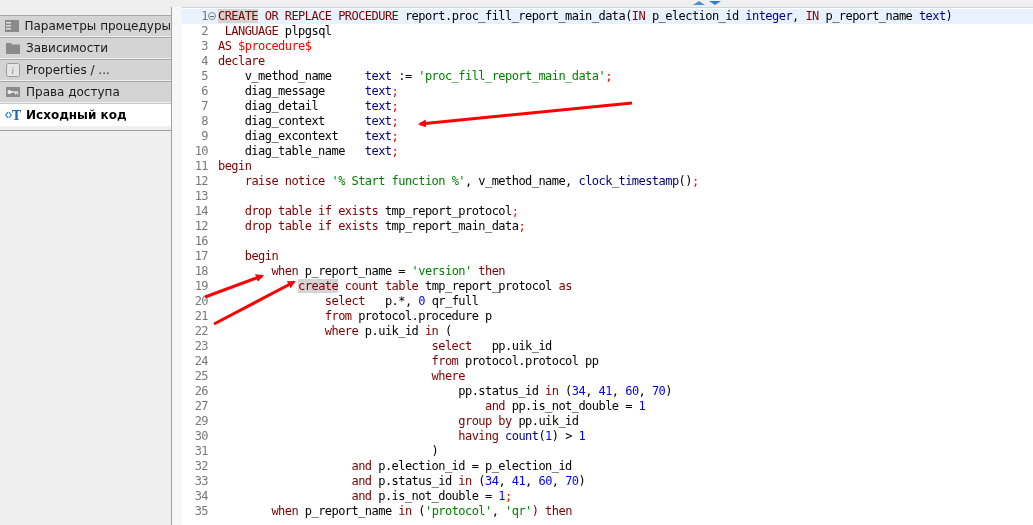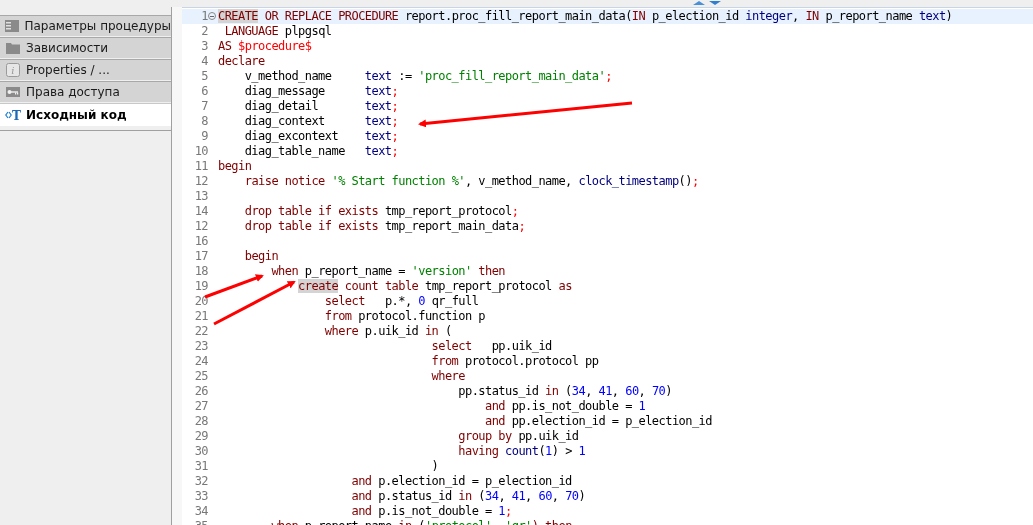--- a/index.html
+++ b/index.html
@@ -120,28 +120,27 @@
       <div class="line"><span class="ln">11</span><span class="txt"><span class="kw">begin</span></span></div>
       <div class="line"><span class="ln">12</span><span class="txt"><span>    </span><span class="kw">raise notice </span><span class="str">'% Start function %'</span><span>, v_method_name, </span><span class="fn">clock_timestamp</span><span>()</span><span class="punc">;</span></span></div>
       <div class="line"><span class="ln">13</span><span class="txt"></span></div>
       <div class="line"><span class="ln">14</span><span class="txt"><span>    </span><span class="kw">drop table if exists </span><span>tmp_report_protocol</span><span class="punc">;</span></span></div>
       <div class="line"><span class="ln">12</span><span class="txt"><span>    </span><span class="kw">drop table if exists </span><span>tmp_report_main_data</span><span class="punc">;</span></span></div>
       <div class="line"><span class="ln">16</span><span class="txt"></span></div>
       <div class="line"><span class="ln">17</span><span class="txt"><span>    </span><span class="kw">begin</span></span></div>
       <div class="line"><span class="ln">18</span><span class="txt"><span>        </span><span class="kw">when </span><span>p_report_name = </span><span class="str">'version'</span><span class="kw"> then</span></span></div>
       <div class="line"><span class="ln">19</span><span class="txt"><span>            </span><span class="kw hl">create</span><span class="kw"> count table </span><span>tmp_report_protocol </span><span class="kw">as</span></span></div>
       <div class="line"><span class="ln">20</span><span class="txt"><span>                </span><span class="kw">select </span><span>  p.*, </span><span class="num">0</span><span> qr_full</span></span></div>
-      <div class="line"><span class="ln">21</span><span class="txt"><span>                </span><span class="kw">from </span><span>protocol.function p</span></span></div>
+      <div class="line"><span class="ln">21</span><span class="txt"><span>                </span><span class="kw">from </span><span>protocol.procedure p</span></span></div>
       <div class="line"><span class="ln">22</span><span class="txt"><span>                </span><span class="kw">where </span><span>p.uik_id </span><span class="kw">in</span><span> (</span></span></div>
       <div class="line"><span class="ln">23</span><span class="txt"><span>                                </span><span class="kw">select </span><span>  pp.uik_id</span></span></div>
       <div class="line"><span class="ln">24</span><span class="txt"><span>                                </span><span class="kw">from </span><span>protocol.protocol pp</span></span></div>
       <div class="line"><span class="ln">25</span><span class="txt"><span>                                </span><span class="kw">where</span></span></div>
       <div class="line"><span class="ln">26</span><span class="txt"><span>                                    pp.status_id </span><span class="kw">in</span><span> (</span><span class="num">34</span><span>, </span><span class="num">41</span><span>, </span><span class="num">60</span><span>, </span><span class="num">70</span><span>)</span></span></div>
       <div class="line"><span class="ln">27</span><span class="txt"><span>                                        </span><span class="kw">and </span><span>pp.is_not_double = </span><span class="num">1</span></span></div>
-      <div class="line"><span class="ln">28</span><span class="txt"><span>                                        </span><span class="kw">and </span><span>pp.election_id = p_election_id</span></span></div>
       <div class="line"><span class="ln">29</span><span class="txt"><span>                                    </span><span class="kw">group by </span><span>pp.uik_id</span></span></div>
       <div class="line"><span class="ln">30</span><span class="txt"><span>                                    </span><span class="kw">having </span><span class="fn">count</span><span>(</span><span class="num">1</span><span>) &gt; </span><span class="num">1</span></span></div>
       <div class="line"><span class="ln">31</span><span class="txt"><span>                                )</span></span></div>
       <div class="line"><span class="ln">32</span><span class="txt"><span>                    </span><span class="kw">and </span><span>p.election_id = p_election_id</span></span></div>
       <div class="line"><span class="ln">33</span><span class="txt"><span>                    </span><span class="kw">and </span><span>p.status_id </span><span class="kw">in</span><span> (</span><span class="num">34</span><span>, </span><span class="num">41</span><span>, </span><span class="num">60</span><span>, </span><span class="num">70</span><span>)</span></span></div>
       <div class="line"><span class="ln">34</span><span class="txt"><span>                    </span><span class="kw">and </span><span>p.is_not_double = </span><span class="num">1</span><span class="punc">;</span></span></div>
       <div class="line"><span class="ln">35</span><span class="txt"><span>        </span><span class="kw">when </span><span>p_report_name </span><span class="kw">in</span><span> (</span><span class="str">'protocol'</span><span>, </span><span class="str">'qr'</span><span class=")"></span><span class="kw">) then</span></span></div>
     </div>
 </div>
 

